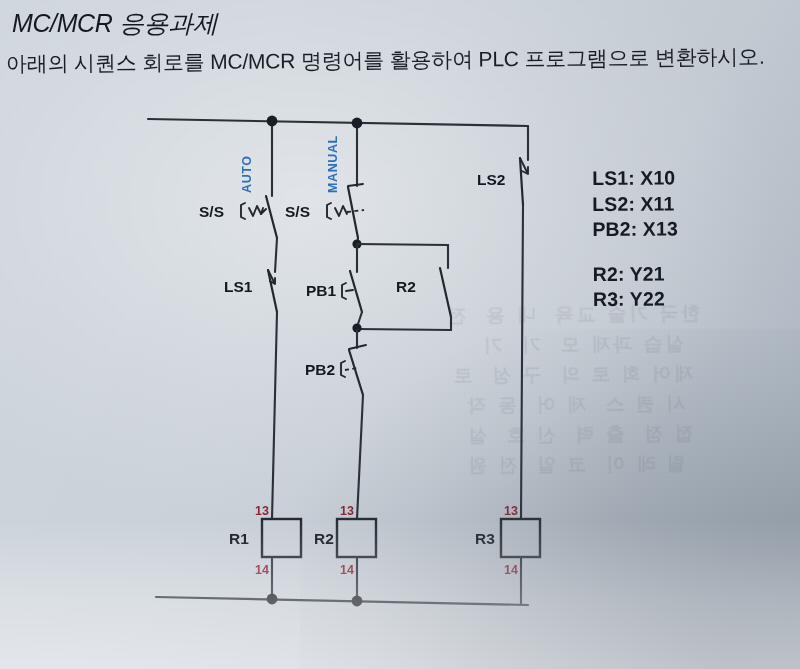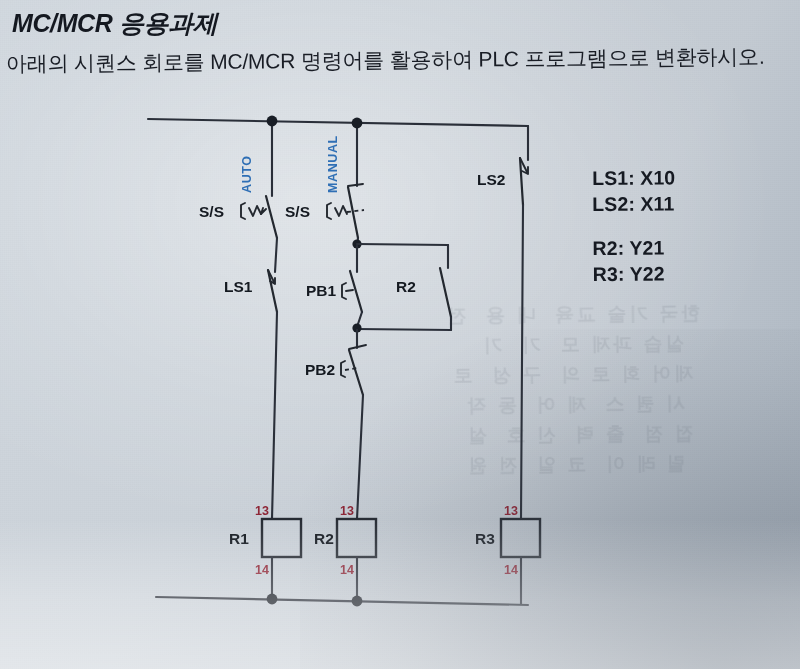--- a/index.html
+++ b/index.html
@@ -52,21 +52,21 @@
     pointer-events: none;
     background: linear-gradient(180deg, rgba(255,255,255,0) 0%, rgba(255,255,255,0.30) 55%, rgba(255,255,255,0.46) 100%);
   }
 
   
   #title {
     position: absolute;
     left: 12px;
     top: 7px;
     font-size: 25px;
-    font-weight: bold;
+    font-weight: normal;
     font-style: italic;
     letter-spacing: -0.4px;
     color: #141820;
     white-space: nowrap;
   }
   #subtitle {
     position: absolute;
     left: 6px;
     top: 50px;
     font-size: 21px;
@@ -190,20 +190,21 @@
  접 점  출 력  신 호  설
   릴 레 이  코 일  전 원</div>
 
   <div id="title">MC/MCR 응용과제</div>
 
   <div id="subtitle">아래의 시퀀스 회로를 MC/MCR 명령어를 활용하여 PLC 프로그램으로 변환하시오.</div>
 
   <div id="legend">
     <div>LS1: X10</div>
     <div>LS2: X11</div>
+    <div>PB2: X13</div>
     <div class="gap"></div>
     <div>R2: Y21</div>
     <div>R3: Y22</div>
   </div>
 
   <svg id="diagram" viewBox="0 0 800 669">
 
     <path class="wire" d="M148,119 L528,126"></path>
 
     <path class="wire" d="M156,597 L528,605"></path>

